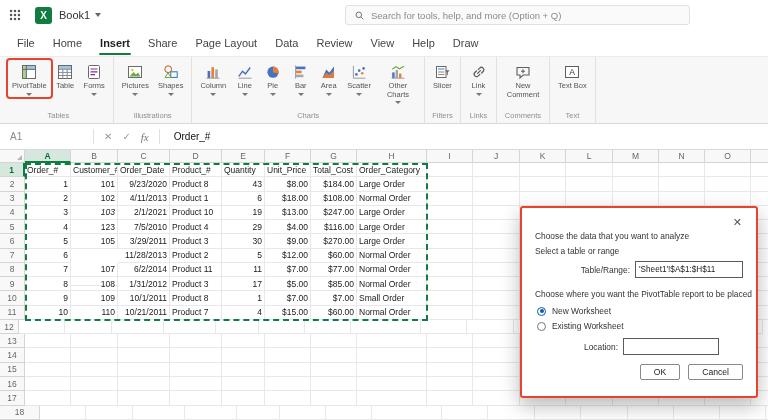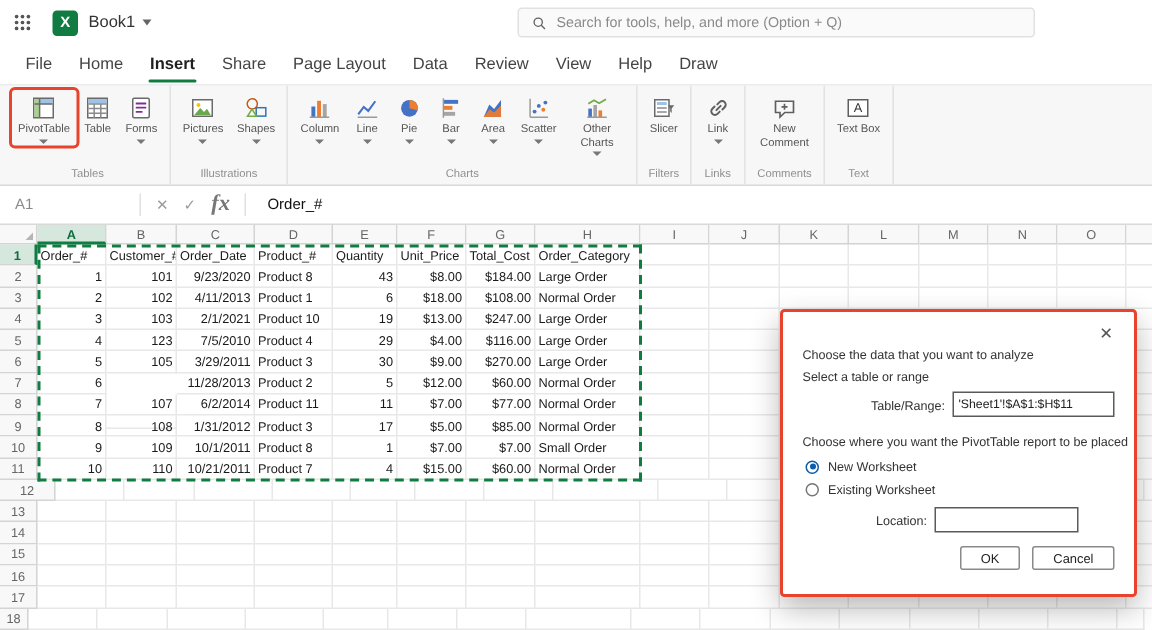--- a/index.html
+++ b/index.html
@@ -35,21 +35,21 @@
   .rb-icon svg{width:16px;height:16px;}
   .rb-label{font-size:7.5px;color:#555;text-align:center;line-height:1.15;margin-top:2px;}
   .rb-chev{width:0;height:0;border-left:3px solid transparent;border-right:3px solid transparent;border-top:3.5px solid #777;margin-top:2px;}
   .rb-cap{font-size:7.5px;color:#8f8f8f;text-align:center;padding:2px 2px 3px;white-space:nowrap;}
 
   
   .formulabar{position:absolute;top:124px;left:0;right:0;height:26px;border-bottom:1px solid #d9d9d9;display:flex;align-items:center;background:#fff;}
   .namebox{width:88px;padding-left:10px;font-size:10px;color:#8a8a8a;}
   .fb-sep{width:1px;height:15px;background:#e0e0e0;margin:0 5px;flex:none;}
   .fb-ic{font-size:10px;color:#9a9a9a;padding:0 5px;}
-  .fb-ic.fx{font-style:italic;font-family:"Liberation Serif",serif;color:#777;font-size:15px;font-weight:bold;}
+  .fb-ic.fx{font-style:italic;font-family:"Liberation Serif",serif;color:#777;font-size:11px;}
   .fb-content{font-size:10px;color:#111;margin-left:9px;}
 
   
   .grid{position:absolute;top:150px;left:0;width:768px;height:270px;overflow:hidden;background:#fff;}
   .g-row{display:flex;}
   .g-corner,.g-colhead,.g-rowhead{background:#f8f8f8;color:#666;font-size:8.5px;display:flex;align-items:center;justify-content:center;border-right:1px solid #d4d4d4;border-bottom:1px solid #d4d4d4;flex:none;position:relative;}
   .g-corner::after{content:"";position:absolute;right:2px;bottom:2px;border-left:5px solid transparent;border-bottom:5px solid #b5b5b5;}
   .g-cell{font-size:8.5px;color:#1a1a1a;display:flex;align-items:center;padding:0 2px;border-right:1px solid #e8e8e8;border-bottom:1px solid #e8e8e8;overflow:hidden;white-space:nowrap;flex:none;}
   .g-right{justify-content:flex-end;}
   .g-sel{background:#d6e8de;color:#0f6b3c;font-weight:bold;}
@@ -417,21 +417,21 @@
       <div class="g-cell" style="width: 46px;"></div>
       <div class="g-cell" style="width: 47px;"></div>
       <div class="g-cell" style="width: 46px;"></div>
       <div class="g-cell" style="width: 46px;"></div>
       <div class="g-cell" style="width: 46px;"></div>
       <div class="g-cell" style="width: 18px;"></div>
     </div>
     <div class="g-row" style="height: 14.2778px;">
       <div class="g-rowhead" style="width: 25px;">4</div>
       <div class="g-cell g-right" style="width: 46px;">3</div>
-      <div class="g-cell g-right" style="width: 47px;">103</div>
+      <div class="g-cell g-right" style="width: 47px; font-style: italic;">103</div>
       <div class="g-cell g-right" style="width: 52px;">2/1/2021</div>
       <div class="g-cell" style="width: 52px;">Product 10</div>
       <div class="g-cell g-right" style="width: 43px;">19</div>
       <div class="g-cell g-right" style="width: 46px;">$13.00</div>
       <div class="g-cell g-right" style="width: 46px;">$247.00</div>
       <div class="g-cell" style="width: 70px;">Large Order</div>
       <div class="g-cell" style="width: 46px;"></div>
       <div class="g-cell" style="width: 47px;"></div>
       <div class="g-cell" style="width: 46px;"></div>
       <div class="g-cell" style="width: 47px;"></div>
@@ -567,21 +567,21 @@
       <div class="g-cell" style="width: 46px;"></div>
       <div class="g-cell" style="width: 47px;"></div>
       <div class="g-cell" style="width: 46px;"></div>
       <div class="g-cell" style="width: 47px;"></div>
       <div class="g-cell" style="width: 46px;"></div>
       <div class="g-cell" style="width: 46px;"></div>
       <div class="g-cell" style="width: 46px;"></div>
       <div class="g-cell" style="width: 18px;"></div>
     </div>
     <div class="g-row" style="height: 14.2778px;">
-      <div class="g-rowhead" style="width: 37px;">12</div>
+      <div class="g-rowhead" style="width: 19px;">12</div>
       <div class="g-cell" style="width: 46px;"></div>
       <div class="g-cell" style="width: 47px;"></div>
       <div class="g-cell" style="width: 52px;"></div>
       <div class="g-cell" style="width: 52px;"></div>
       <div class="g-cell" style="width: 43px;"></div>
       <div class="g-cell" style="width: 46px;"></div>
       <div class="g-cell" style="width: 46px;"></div>
       <div class="g-cell" style="width: 70px;"></div>
       <div class="g-cell" style="width: 46px;"></div>
       <div class="g-cell" style="width: 47px;"></div>
@@ -681,21 +681,21 @@
       <div class="g-cell" style="width: 46px;"></div>
       <div class="g-cell" style="width: 47px;"></div>
       <div class="g-cell" style="width: 46px;"></div>
       <div class="g-cell" style="width: 47px;"></div>
       <div class="g-cell" style="width: 46px;"></div>
       <div class="g-cell" style="width: 46px;"></div>
       <div class="g-cell" style="width: 46px;"></div>
       <div class="g-cell" style="width: 18px;"></div>
     </div>
     <div class="g-row" style="height: 14.2778px;">
-      <div class="g-rowhead" style="width: 19px;">18</div>
+      <div class="g-rowhead" style="width: 40px;">18</div>
       <div class="g-cell" style="width: 46px;"></div>
       <div class="g-cell" style="width: 47px;"></div>
       <div class="g-cell" style="width: 52px;"></div>
       <div class="g-cell" style="width: 52px;"></div>
       <div class="g-cell" style="width: 43px;"></div>
       <div class="g-cell" style="width: 46px;"></div>
       <div class="g-cell" style="width: 46px;"></div>
       <div class="g-cell" style="width: 70px;"></div>
       <div class="g-cell" style="width: 46px;"></div>
       <div class="g-cell" style="width: 47px;"></div>

